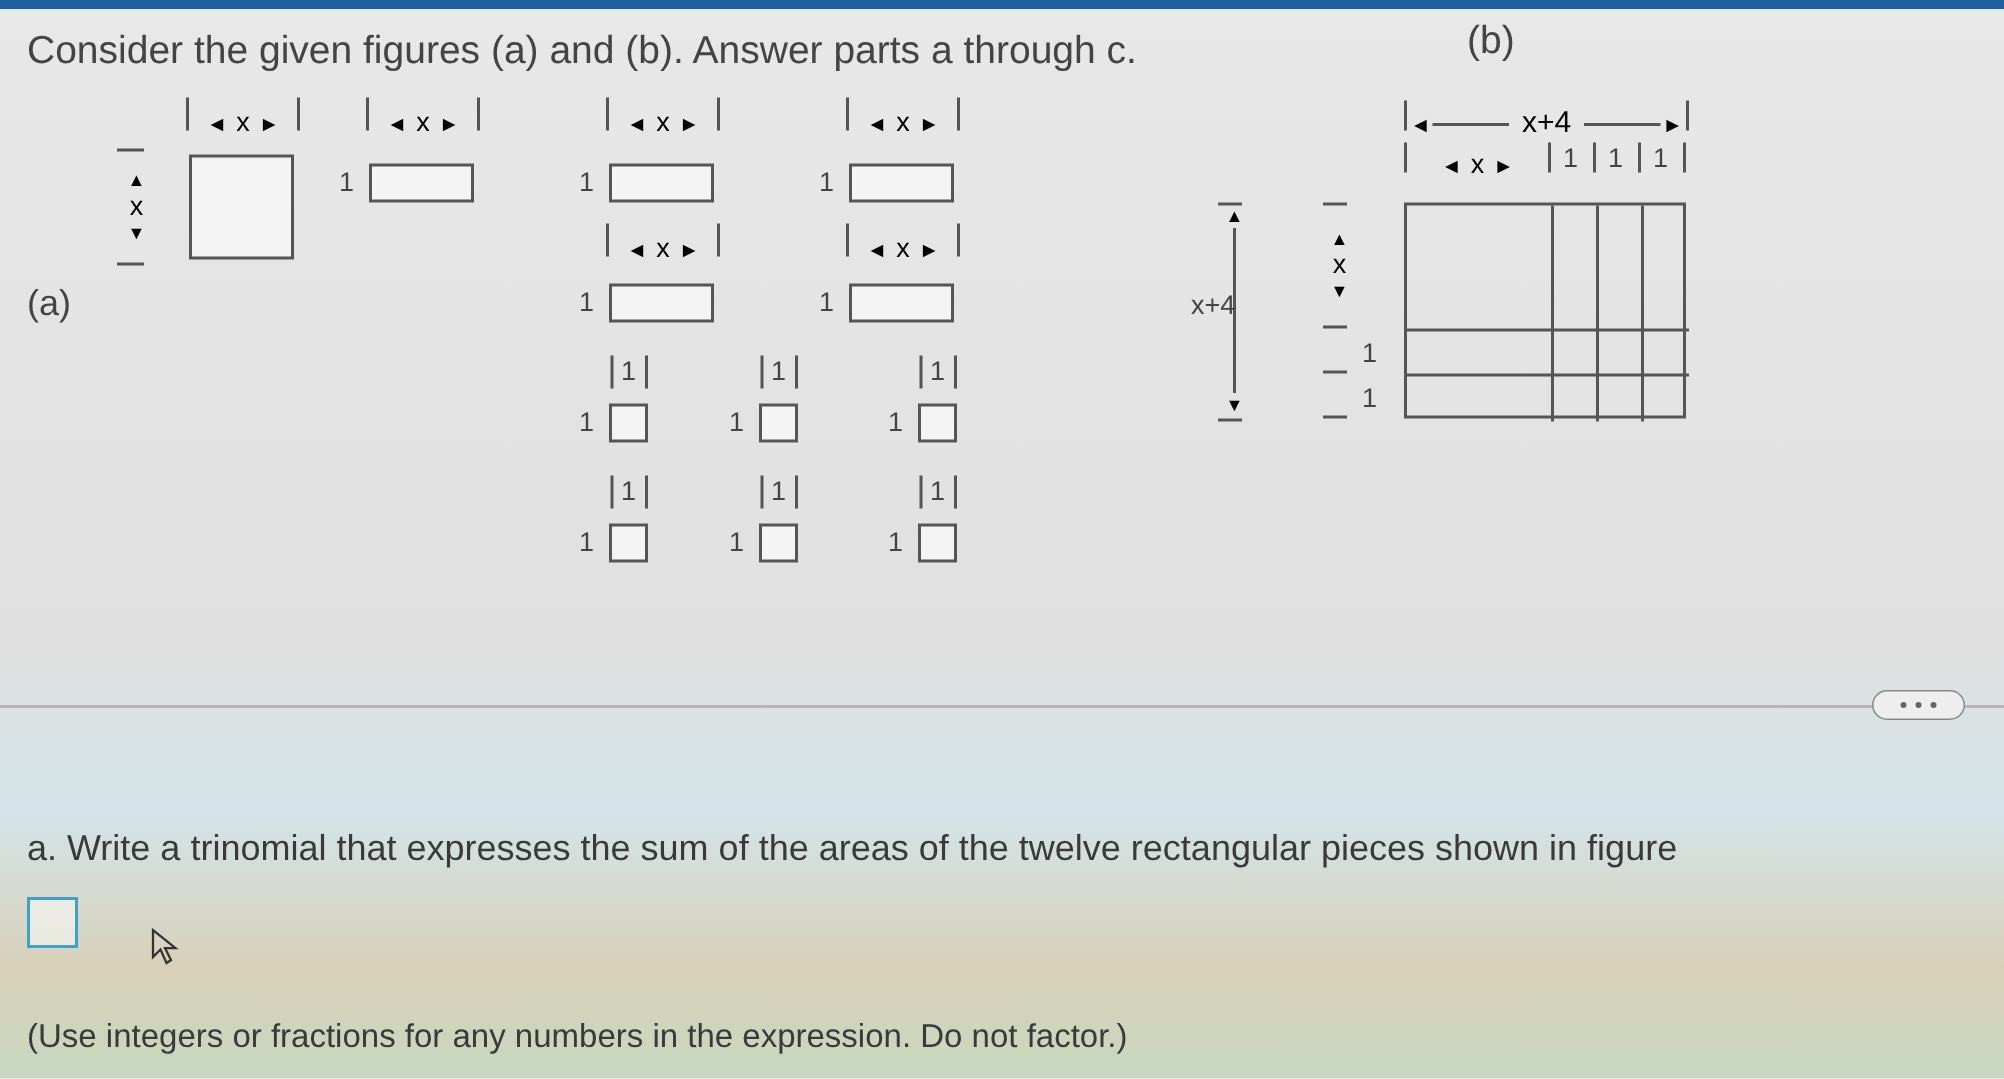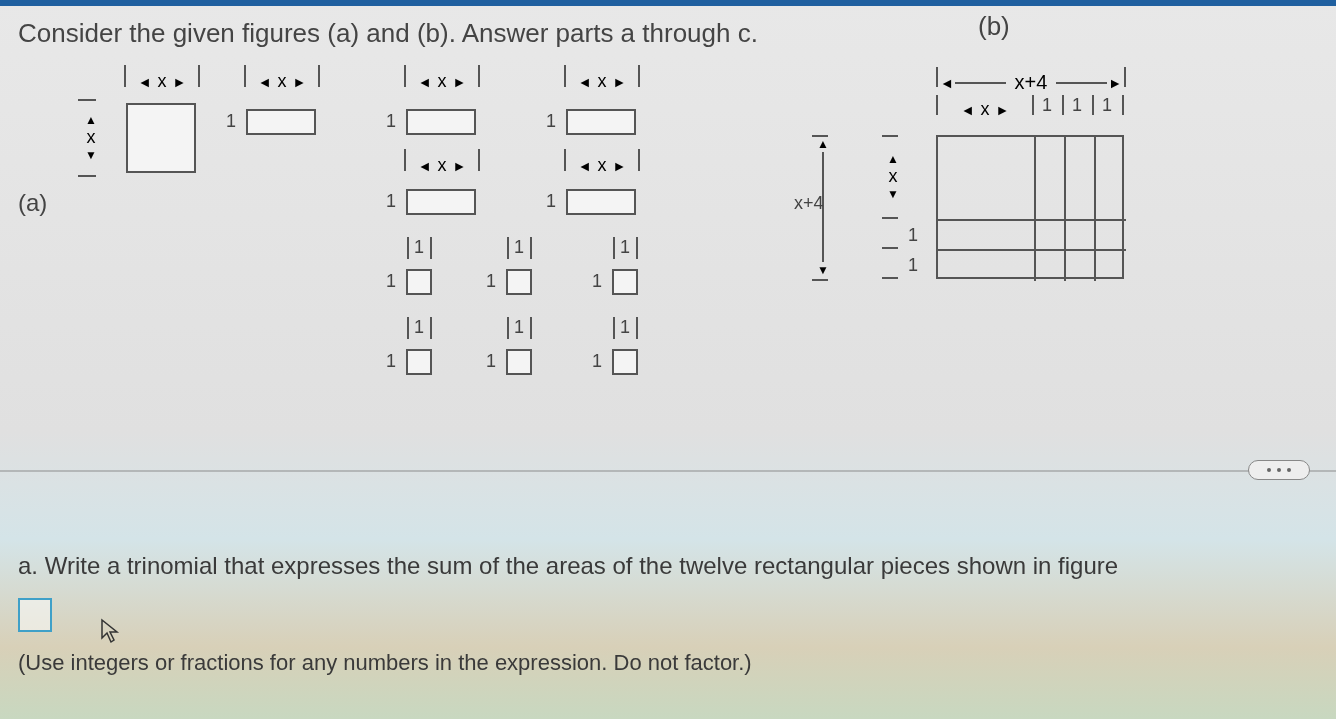--- a/index.html
+++ b/index.html
@@ -40,21 +40,21 @@
     font-size: 24px; color: #3a3a3a;
   }
   .answer-box {
     position: absolute; left: 18px; top: 598px; width: 34px; height: 34px;
     border: 2px solid #3fa0c8; background: rgba(255,255,255,0.5); cursor: text;
   }
   .cursor-arrow {
     position: absolute; left: 100px; top: 618px; font-size: 20px; color: #333;
   }
   .hint {
-    position: absolute; left: 18px; top: 650px; font-size: 22px; color: #3a3a3a; text-align: right;
+    position: absolute; left: 18px; top: 678px; font-size: 22px; color: #3a3a3a; text-align: right;
   }
 
   
   .h-dim { position: absolute; display:flex; align-items:center; justify-content:center; }
   .h-dim .lt, .h-dim .gt { font-size:14px; }
   .h-dim .line { height:2px; background:#555; flex:1; margin:0 1px; }
   .v-dim { position: absolute; display:flex; flex-direction:column; align-items:center; justify-content:center; }
   .v-dim .line { width:2px; background:#555; flex:1; margin:1px 0; }
 </style>
 </head>

